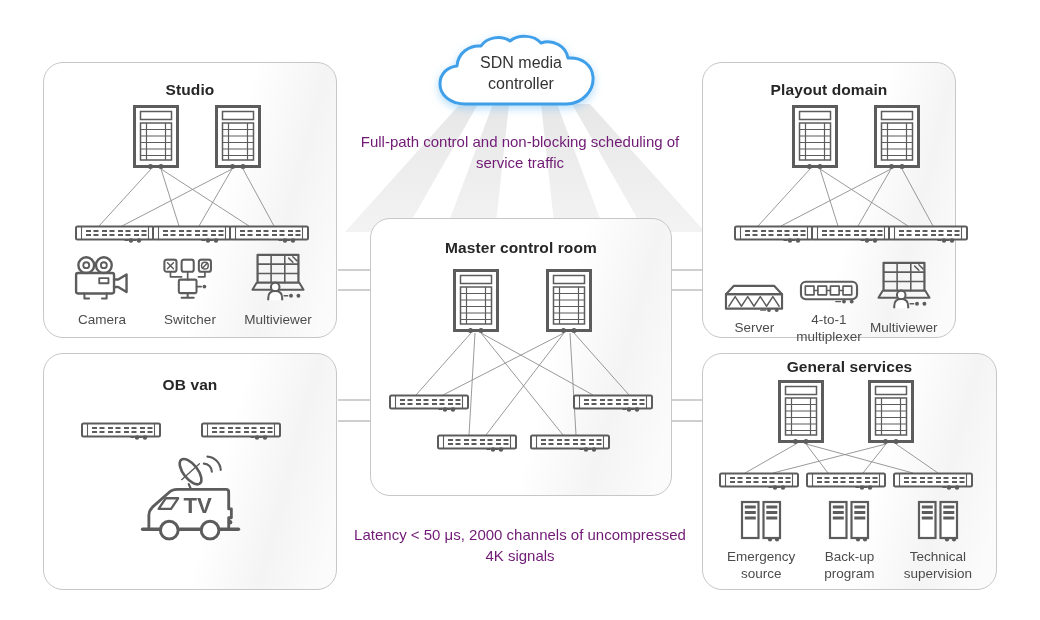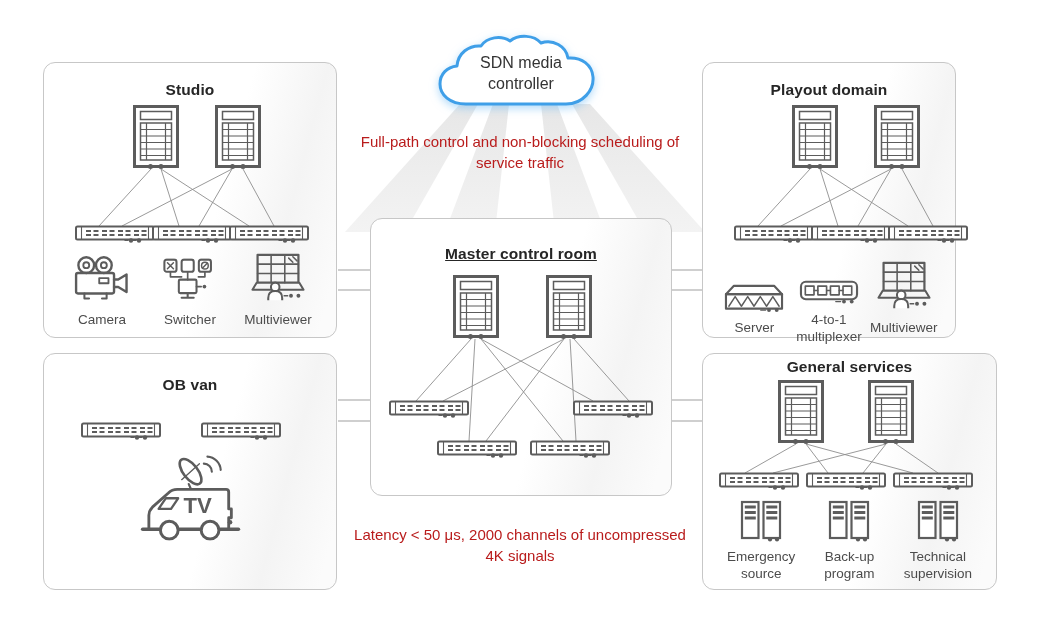--- a/index.html
+++ b/index.html
@@ -3,36 +3,36 @@
 <meta charset="utf-8">
 <style>
   html,body{margin:0;padding:0;}
   body{
     width:1040px;height:620px;position:relative;overflow:hidden;
     background:#ffffff;font-family:"Liberation Sans",sans-serif;
     -webkit-font-smoothing:antialiased;
   }
   
   .panel{
-    position:absolute;border:1px solid #c7c7c7;border-radius:12px;
+    position:absolute;border:1px solid #c7c7c7;border-radius:20px;
     background:linear-gradient(105deg,#ffffff 0%,#ffffff 58%,#f4f4f4 78%,#fbfbfb 95%);
     box-sizing:border-box;
   }
   .panel h2{
     margin:0;text-align:center;font-size:15.5px;font-weight:bold;color:#262626;
     letter-spacing:.1px;
   }
   #p-studio{left:43px;top:62px;width:294px;height:276px;}
   #p-obvan {left:43px;top:353px;width:294px;height:237px;}
   #p-master{left:370px;top:218px;width:302px;height:278px;}
   #p-playout{left:702px;top:62px;width:254px;height:276px;}
   #p-general{left:702px;top:353px;width:295px;height:237px;}
   #p-studio h2,#p-playout h2{margin-top:18px;}
   #p-obvan h2{margin-top:22px;}
-  #p-master h2{margin-top:26px;text-decoration:underline;}
+  #p-master h2{margin-top:20px;}
   #p-general h2{margin-top:4px;}
   .net{display:block;margin:0 auto;color:#5c5c5c;}
   #p-studio .net,#p-playout .net{margin-top:6px;}
   #p-master .net{margin-top:4px;}
   #p-general .net{margin-top:4px;}
   #p-obvan .net{margin-top:26px;}
   .wire{stroke:#7b7b7b;stroke-width:.9;opacity:.85;}
   
   .iconrow{display:flex;margin:8px 14px 0;}
   .fig{flex:1;display:flex;flex-direction:column;align-items:center;margin:0;padding:0;justify-content:center;}
@@ -43,21 +43,21 @@
   .van-wrap{margin:6px 0 0 96px;color:#5c5c5c;}
   
   .rays{position:absolute;left:330px;top:102px;width:380px;height:130px;}
   .cloud-svg{position:absolute;left:432px;top:32px;width:176px;height:80px;overflow:visible;}
   .cloud-svg path{filter:drop-shadow(0 3px 4px rgba(115,190,245,.55));}
   .cloud-label{
     position:absolute;left:466px;top:52px;width:110px;text-align:center;
     font-size:16px;color:#333;line-height:1.32;
   }
   
-  .caption{position:absolute;width:350px;text-align:center;font-size:15px;color:#b91c1c;line-height:1.4;}
+  .caption{position:absolute;width:350px;text-align:center;font-size:15px;color:#701a75;line-height:1.4;}
   #cap-control{left:345px;top:131px;}
   #cap-latency{left:345px;top:524px;}
   
   .link{position:absolute;height:2px;background:#cfcfcf;}
   .defs-hidden{position:absolute;width:0;height:0;overflow:hidden;}
 </style>
 </head>
 <body>
 
 <svg class="defs-hidden" aria-hidden="true">

